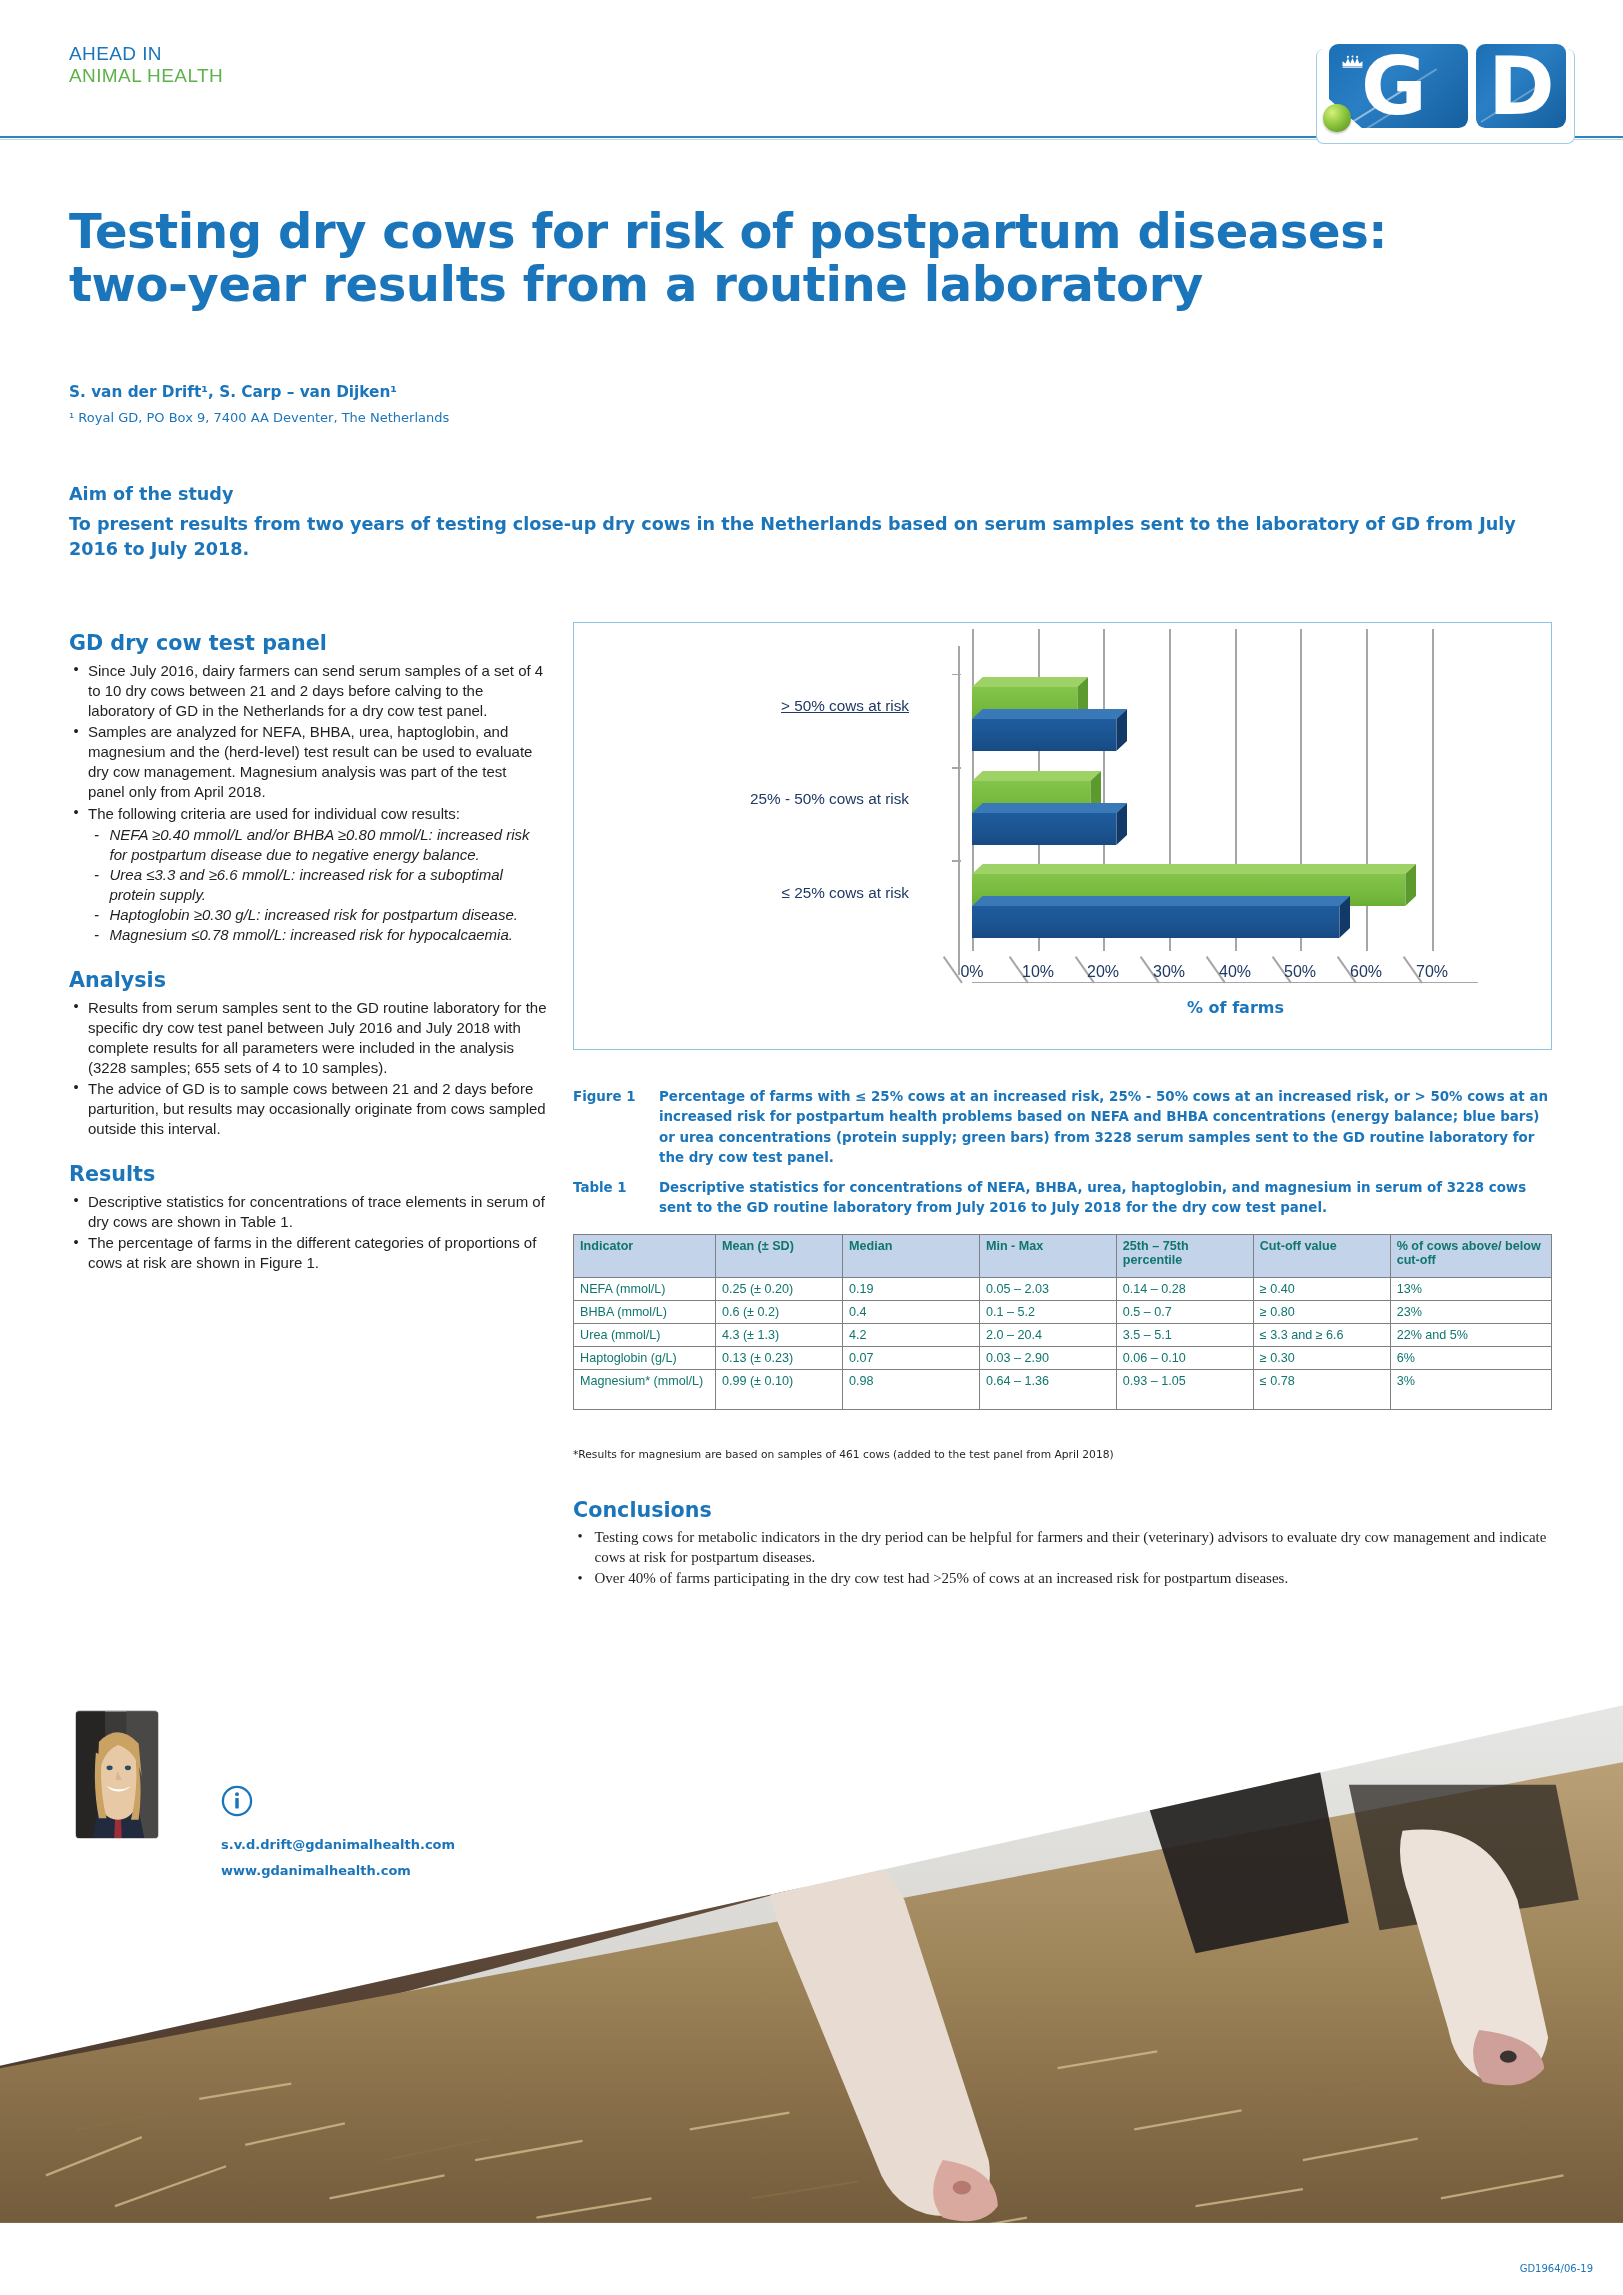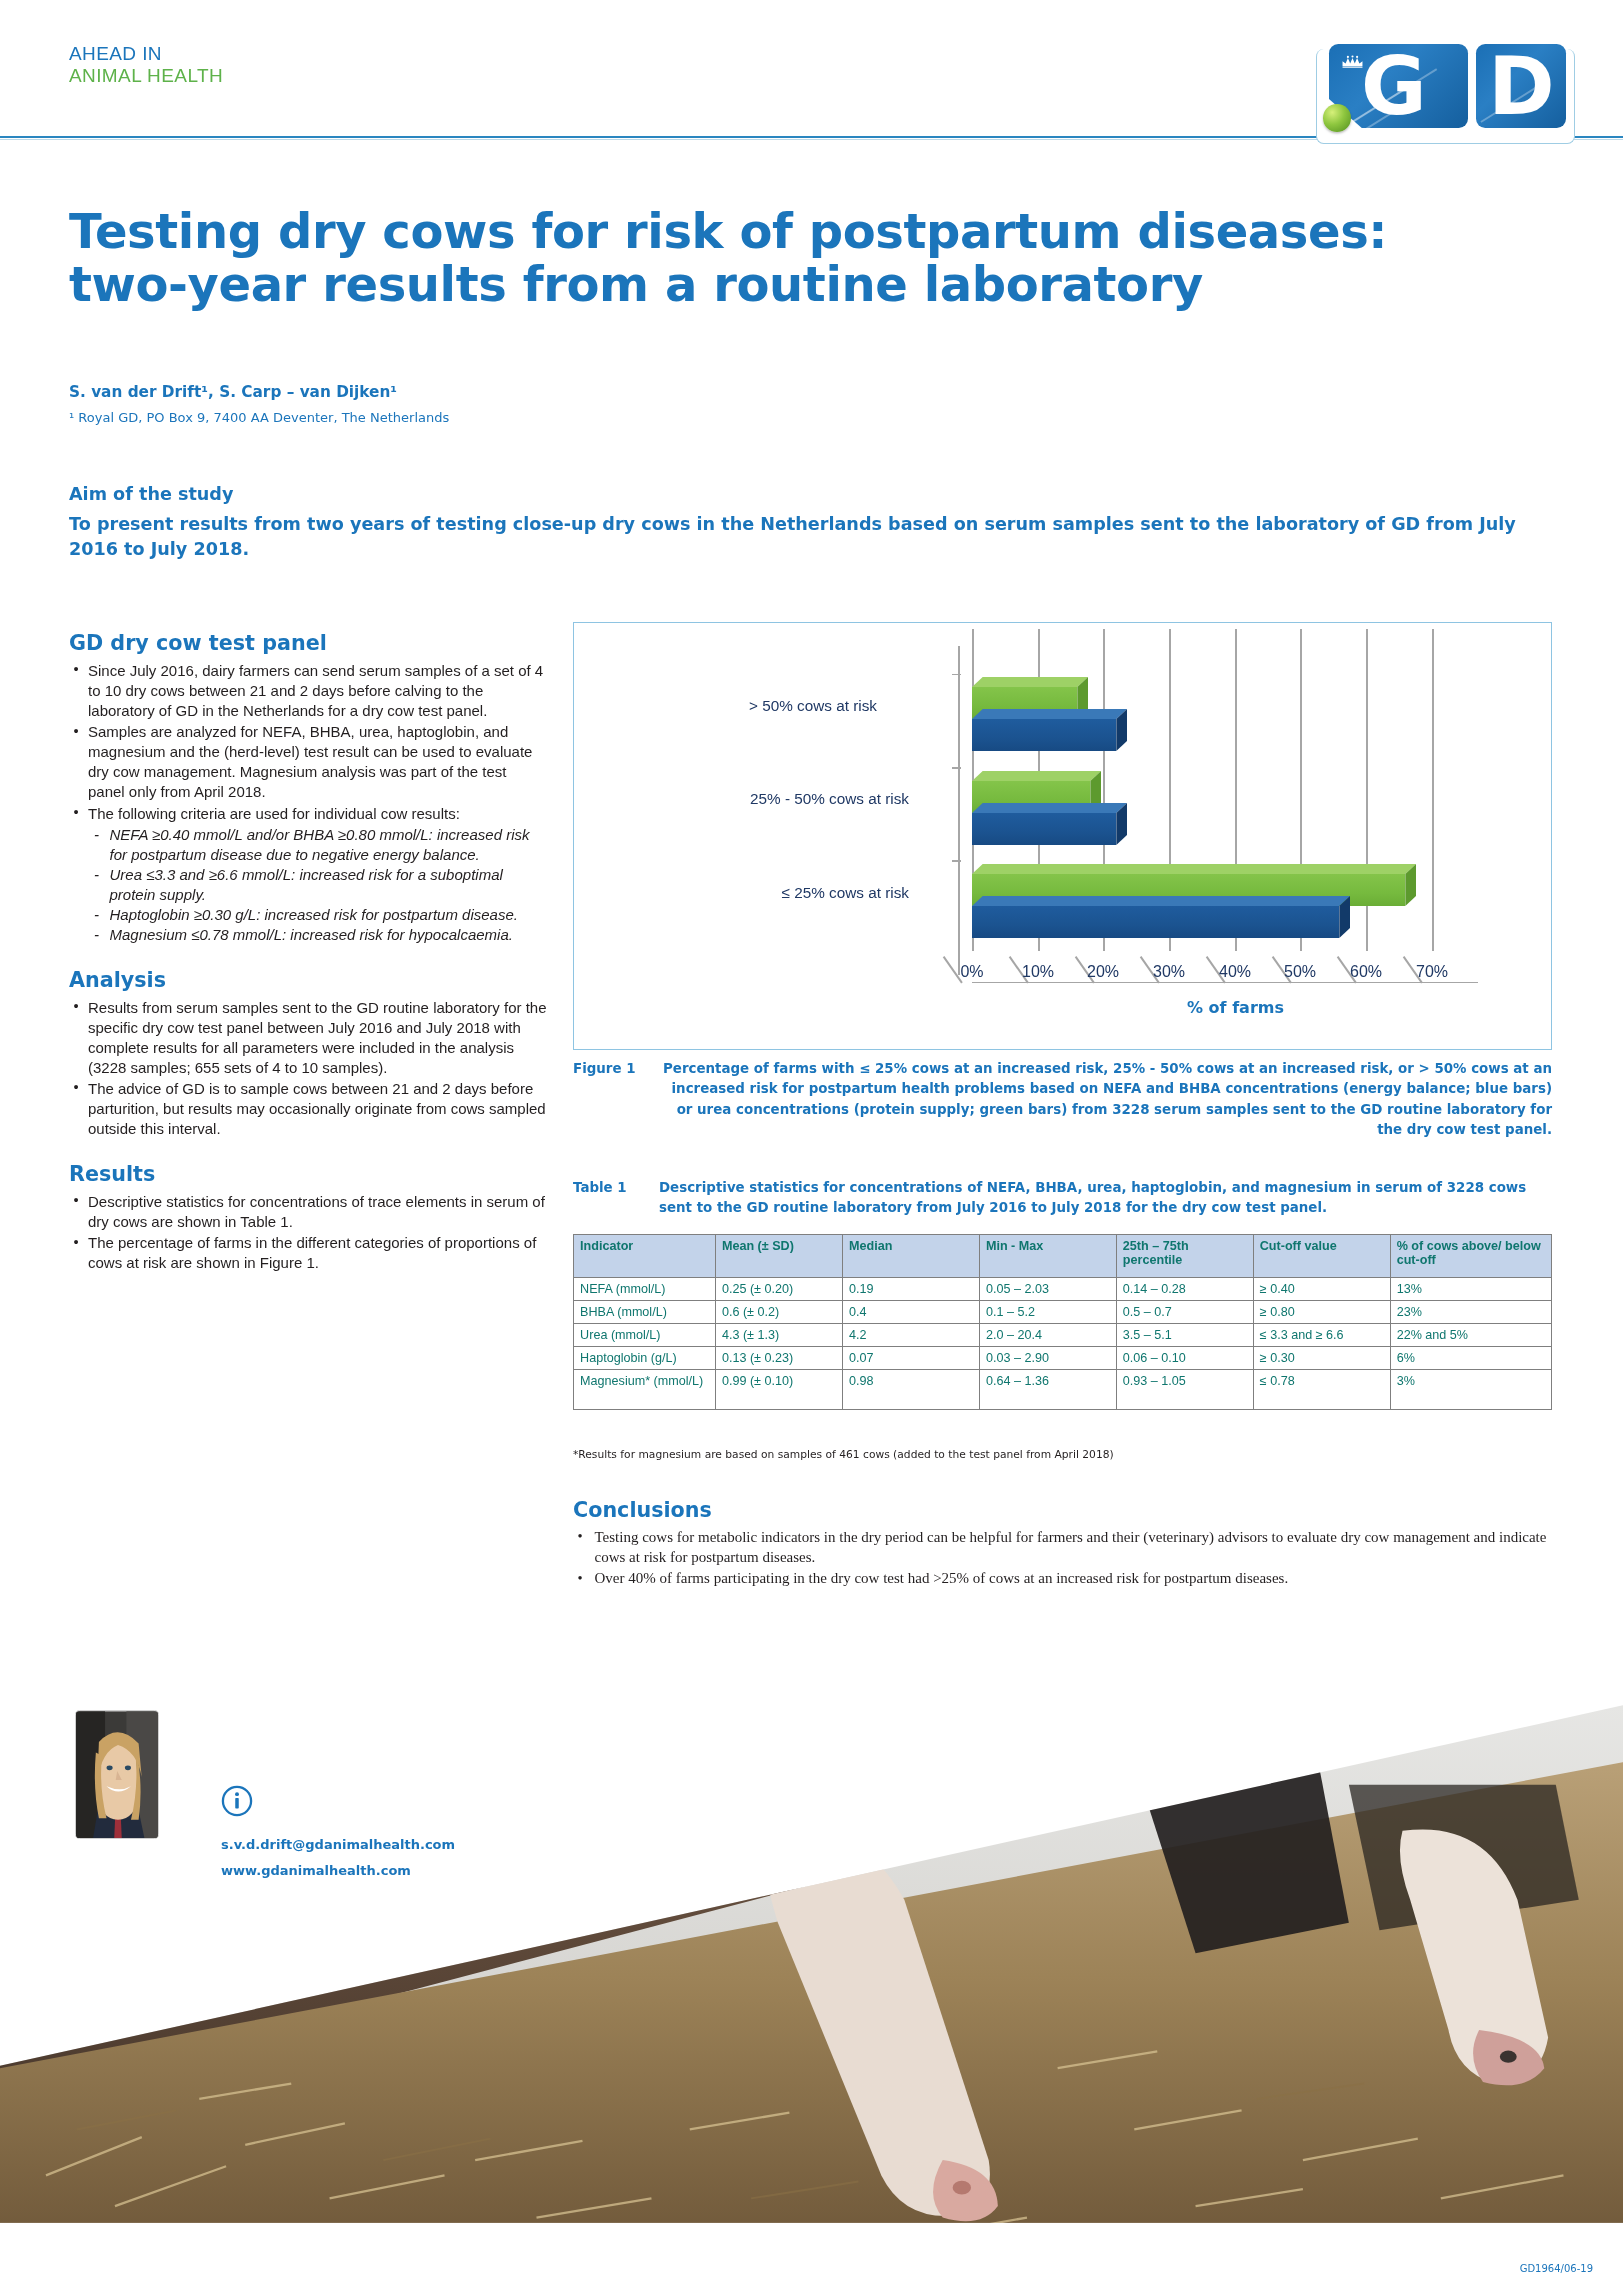--- a/index.html
+++ b/index.html
@@ -215,21 +215,21 @@
     <div class="sec-h mt">Results</div>
     <ul class="bul">
       <li>Descriptive statistics for concentrations of trace elements in serum of dry cows are shown in Table 1.</li>
       <li>The percentage of farms in the different categories of proportions of cows at risk are shown in Figure 1.</li>
     </ul>
   </div>
 
   <div class="chart-box">
     <div class="chart-inner">
 
-      <div class="cat-label" style="top:74px;  right:674px;">&gt; 50% cows at risk</div>
+      <div class="cat-label" style="top:74px;  right:642px;text-decoration:underline;">&gt; 50% cows at risk</div>
       <div class="cat-label" style="top:167px; right:642px;">25% - 50% cows at risk</div>
       <div class="cat-label" style="top:261px; right:642px;">≤ 25% cows at risk</div>
 
       <div class="plot">
         <div class="axis-v"></div>
         <div class="axis-h"></div>
 
         <div class="tick-v" style="top:21.5px;"></div>
         <div class="tick-v" style="top:115px;"></div>
         <div class="tick-v" style="top:208px;"></div>
@@ -292,21 +292,21 @@
         <div class="xtick" style="left:263px; top:311px;">40%</div>
         <div class="xtick" style="left:328px; top:311px;">50%</div>
         <div class="xtick" style="left:394px; top:311px;">60%</div>
         <div class="xtick" style="left:460px;   top:311px;">70%</div>
       </div>
 
       <div class="xaxis-title" style="left:613px; top:375px;">% of farms</div>
     </div>
   </div>
 
-  <div class="cap" style="left:573px; top:1059px; width:979px;text-align:right;">
+  <div class="cap" style="left:573px; top:1087px; width:979px;">
     <span class="lbl">Figure 1</span>
     <span class="txt">Percentage of farms with ≤ 25% cows at an increased risk, 25% - 50% cows at an increased risk, or &gt; 50% cows at an increased risk for postpartum health problems based on NEFA and BHBA concentrations (energy balance; blue bars) or urea concentrations (protein supply; green bars) from 3228 serum samples sent to the GD routine laboratory for the dry cow test panel.</span>
   </div>
 
   <div class="cap" style="left:573px; top:1178px; width:979px;">
     <span class="lbl">Table 1</span>
     <span class="txt">Descriptive statistics for concentrations of NEFA, BHBA, urea, haptoglobin, and magnesium in serum of 3228 cows sent to the GD routine laboratory from July 2016 to July 2018 for the dry cow test panel.</span>
   </div>
 
   <table class="t1">

